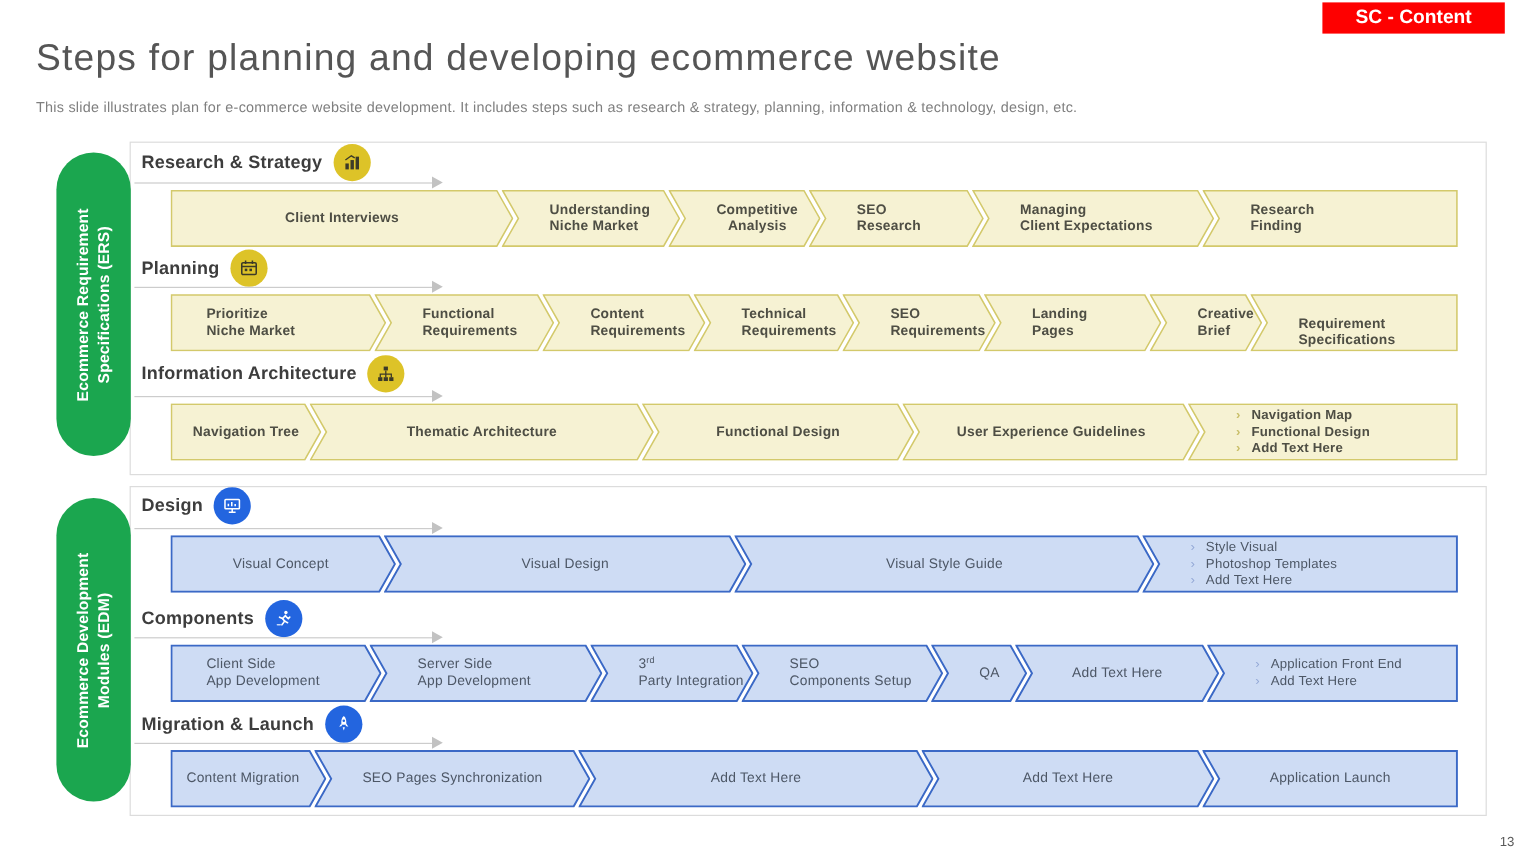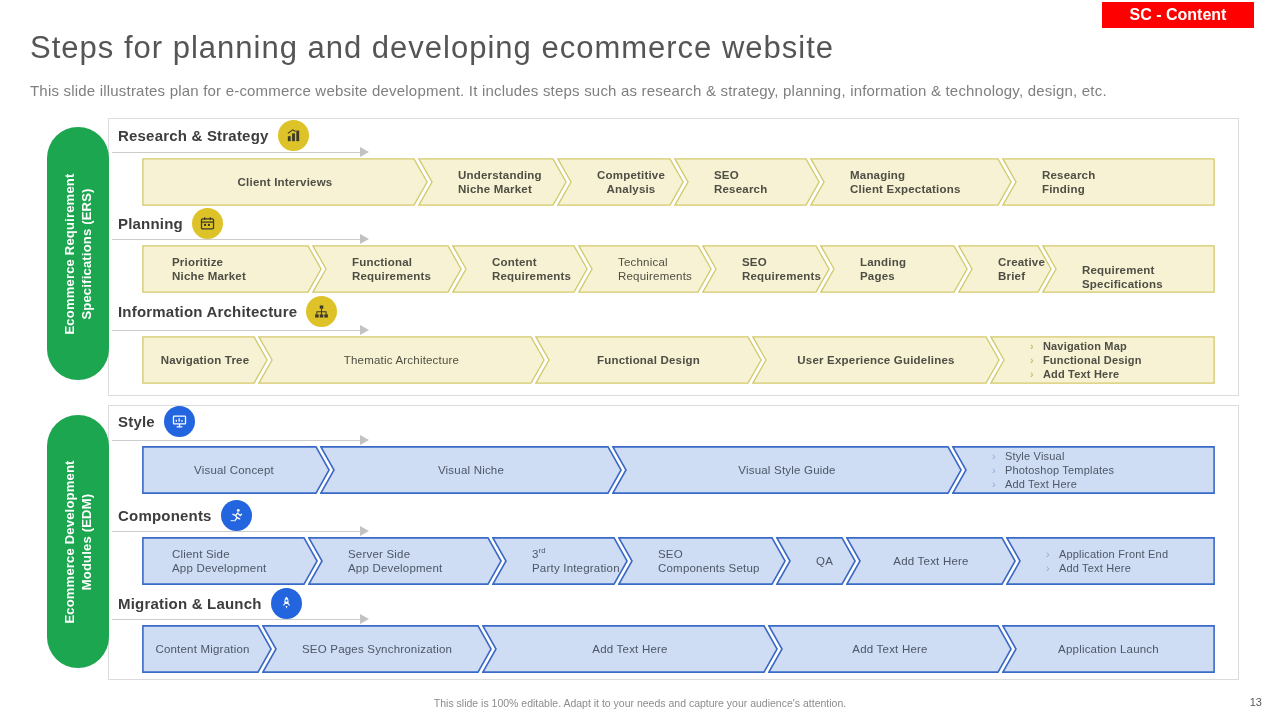--- a/index.html
+++ b/index.html
@@ -3,21 +3,21 @@
 <meta charset="utf-8">
 <style>
   html,body{margin:0;padding:0;background:#e8e8e8;}
   .slide{position:relative;width:1280px;height:720px;background:#ffffff;overflow:hidden;
          font-family:"Liberation Sans", sans-serif;}
   
   .badge{position:absolute;left:1102px;top:2px;width:152px;height:26px;display:flex;
          align-items:center;justify-content:center;color:#fff;font-size:16px;font-weight:bold;}
   .title{position:absolute;left:30px;top:30px;font-size:31px;color:#555555;
          letter-spacing:1px;font-weight:400;}
-  .subtitle{position:absolute;left:30px;top:82px;font-size:15px;color:#7f7f7f;letter-spacing:.2px;}
+  .subtitle{position:absolute;left:30px;top:82px;font-size:12px;color:#7f7f7f;letter-spacing:.2px;}
   .deliverable{position:absolute;left:1096px;top:137px;font-size:13px;color:#595959;
          font-weight:600;letter-spacing:.3px;}
   
   .section-box{position:absolute;border:1px solid #dcdcdc;background:#fff;}
   .pill{position:absolute;border-radius:999px;}
   .pill-text{position:absolute;display:flex;align-items:center;justify-content:center;
          transform:rotate(-90deg);color:#fff;font-weight:bold;font-size:13px;line-height:1.3;
          text-align:center;white-space:pre-line;letter-spacing:.2px;}
   
   .row-head{position:absolute;display:flex;align-items:center;gap:9px;height:34px;}
@@ -160,21 +160,21 @@
             <polygon points="0.9,0.9 122,0.9 135.1,24 122,47.1 0.9,47.1 14,24" fill="#f6f2d3" stroke="#d3c96b" stroke-width="1.3"></polygon>
           </svg>
           <div class="seg-content left" style="color: rgb(78, 78, 68); font-weight: bold; padding-left: 40px;">
             <div>Content<br>Requirements</div>
           </div>
         </div>
         <div class="seg" style="left: 436px; width: 134px;">
           <svg class="shape" width="134" height="48" viewBox="0 0 134 48">
             <polygon points="0.9,0.9 120,0.9 133.1,24 120,47.1 0.9,47.1 14,24" fill="#f6f2d3" stroke="#d3c96b" stroke-width="1.3"></polygon>
           </svg>
-          <div class="seg-content left" style="color: rgb(78, 78, 68); font-weight: normal; padding-left: 40px;">
+          <div class="seg-content left" style="color: rgb(78, 78, 68); font-weight: bold; padding-left: 40px;">
             <div>Technical<br>Requirements</div>
           </div>
         </div>
         <div class="seg" style="left: 560px; width: 128px;">
           <svg class="shape" width="128" height="48" viewBox="0 0 128 48">
             <polygon points="0.9,0.9 114,0.9 127.1,24 114,47.1 0.9,47.1 14,24" fill="#f6f2d3" stroke="#d3c96b" stroke-width="1.3"></polygon>
           </svg>
           <div class="seg-content left" style="color: rgb(78, 78, 68); font-weight: bold; padding-left: 40px;">
             <div>SEO<br>Requirements</div>
           </div>
@@ -227,21 +227,21 @@
             <polygon points="0.9,0.9 112,0.9 125.1,24 112,47.1 0.9,47.1" fill="#f6f2d3" stroke="#d3c96b" stroke-width="1.3"></polygon>
           </svg>
           <div class="seg-content center" style="color: rgb(78, 78, 68); font-weight: bold;">
             <div>Navigation  Tree</div>
           </div>
         </div>
         <div class="seg" style="left: 116px; width: 287px;">
           <svg class="shape" width="287" height="48" viewBox="0 0 287 48">
             <polygon points="0.9,0.9 273,0.9 286.1,24 273,47.1 0.9,47.1 14,24" fill="#f6f2d3" stroke="#d3c96b" stroke-width="1.3"></polygon>
           </svg>
-          <div class="seg-content center" style="color: rgb(78, 78, 68); font-weight: normal;">
+          <div class="seg-content center" style="color: rgb(78, 78, 68); font-weight: bold;">
             <div>Thematic Architecture</div>
           </div>
         </div>
         <div class="seg" style="left: 393px; width: 227px;">
           <svg class="shape" width="227" height="48" viewBox="0 0 227 48">
             <polygon points="0.9,0.9 213,0.9 226.1,24 213,47.1 0.9,47.1 14,24" fill="#f6f2d3" stroke="#d3c96b" stroke-width="1.3"></polygon>
           </svg>
           <div class="seg-content center" style="color: rgb(78, 78, 68); font-weight: bold;">
             <div>Functional  Design</div>
           </div>
@@ -273,21 +273,21 @@
             </div>
           </div>
         </div>
       </div>
       <div class="section-box" style="left: 108px; top: 405px; width: 1129px; height: 273px;"></div>
       <div class="pill" style="left: 47px; top: 415px; width: 62px; height: 253px; background: rgb(27, 166, 79);">
         <div class="pill-text" style="width: 253px; height: 62px; left: -95.5px; top: 95.5px;">Ecommerce Development
 Modules (EDM)</div>
       </div>
       <div class="row-head" style="left: 118px; top: 404px;">
-        <span class="row-head-label">Style</span>
+        <span class="row-head-label">Design</span>
         <span class="icon-circle" style="background: rgb(35, 101, 223); color: rgb(255, 255, 255); --bg: #2365df;">
           <svg viewBox="0 0 24 24" width="17" height="17">
             <rect x="3.5" y="4.5" width="17" height="11" rx="1" fill="none" stroke="currentColor" stroke-width="1.8"></rect>
             <path d="M7.5 12.5 v-3 M11.5 12.5 v-5 M15.5 12.5 v-2.5" stroke="currentColor" stroke-width="1.8" fill="none"></path>
             <path d="M12 15.5 v3.5 M8 19.5 h8" stroke="currentColor" stroke-width="1.8" fill="none"></path>
           </svg>
         </span>
       </div>
       <div class="leader" style="left: 112px; top: 440px; width: 248px;">
         <div class="leader-head"></div>
@@ -299,21 +299,21 @@
           </svg>
           <div class="seg-content center" style="color: rgb(77, 87, 102); font-weight: normal;">
             <div>Visual Concept</div>
           </div>
         </div>
         <div class="seg" style="left: 178px; width: 302px;">
           <svg class="shape" width="302" height="48" viewBox="0 0 302 48">
             <polygon points="0.9,0.9 288,0.9 301.1,24 288,47.1 0.9,47.1 14,24" fill="#cedcf4" stroke="#3b69c6" stroke-width="1.6"></polygon>
           </svg>
           <div class="seg-content center" style="color: rgb(77, 87, 102); font-weight: normal;">
-            <div>Visual Niche</div>
+            <div>Visual Design</div>
           </div>
         </div>
         <div class="seg" style="left: 470px; width: 350px;">
           <svg class="shape" width="350" height="48" viewBox="0 0 350 48">
             <polygon points="0.9,0.9 336,0.9 349.1,24 336,47.1 0.9,47.1 14,24" fill="#cedcf4" stroke="#3b69c6" stroke-width="1.6"></polygon>
           </svg>
           <div class="seg-content center" style="color: rgb(77, 87, 102); font-weight: normal;">
             <div>Visual Style  Guide</div>
           </div>
         </div>
@@ -469,15 +469,14 @@
         <div class="seg" style="left: 860px; width: 213px;">
           <svg class="shape" width="213" height="48" viewBox="0 0 213 48">
             <polygon points="0.9,0.9 212.1,0.9 212.1,47.1 0.9,47.1 14,24" fill="#cedcf4" stroke="#3b69c6" stroke-width="1.6"></polygon>
           </svg>
           <div class="seg-content center" style="color: rgb(77, 87, 102); font-weight: normal;">
             <div>Application Launch</div>
           </div>
         </div>
       </div>
     </div>
-  <div class="footer-note">This slide is 100% editable. Adapt it to your needs and capture your audience's attention.</div>
   <div class="page-num">13</div>
 </div>
 
 </body></html>

